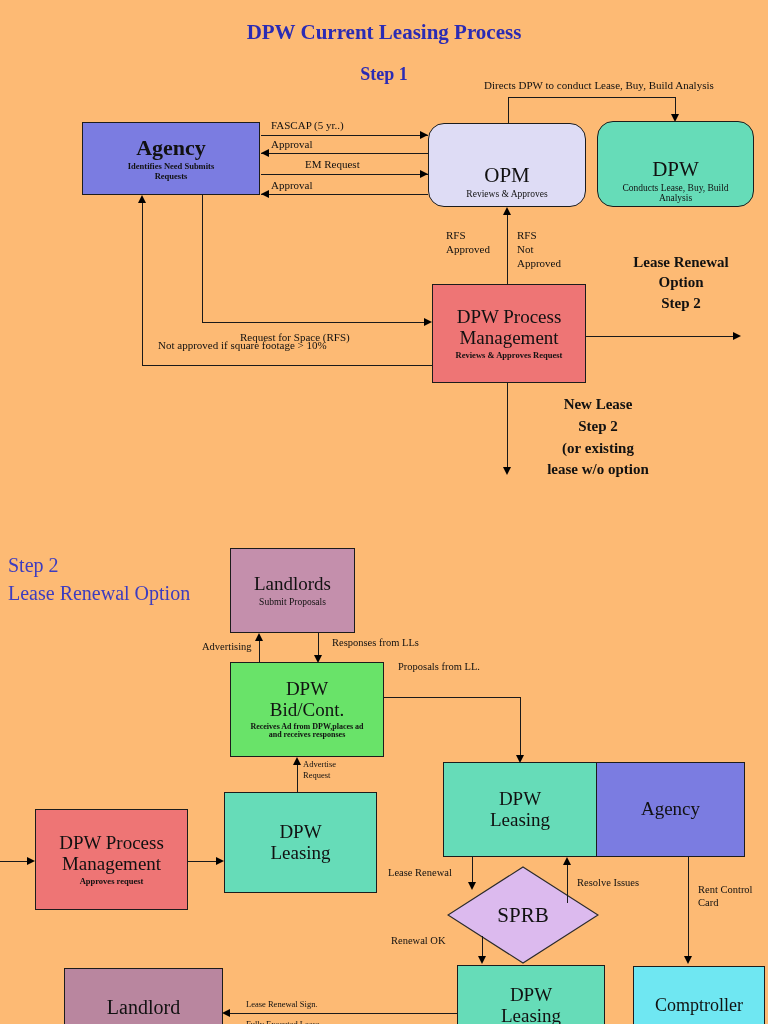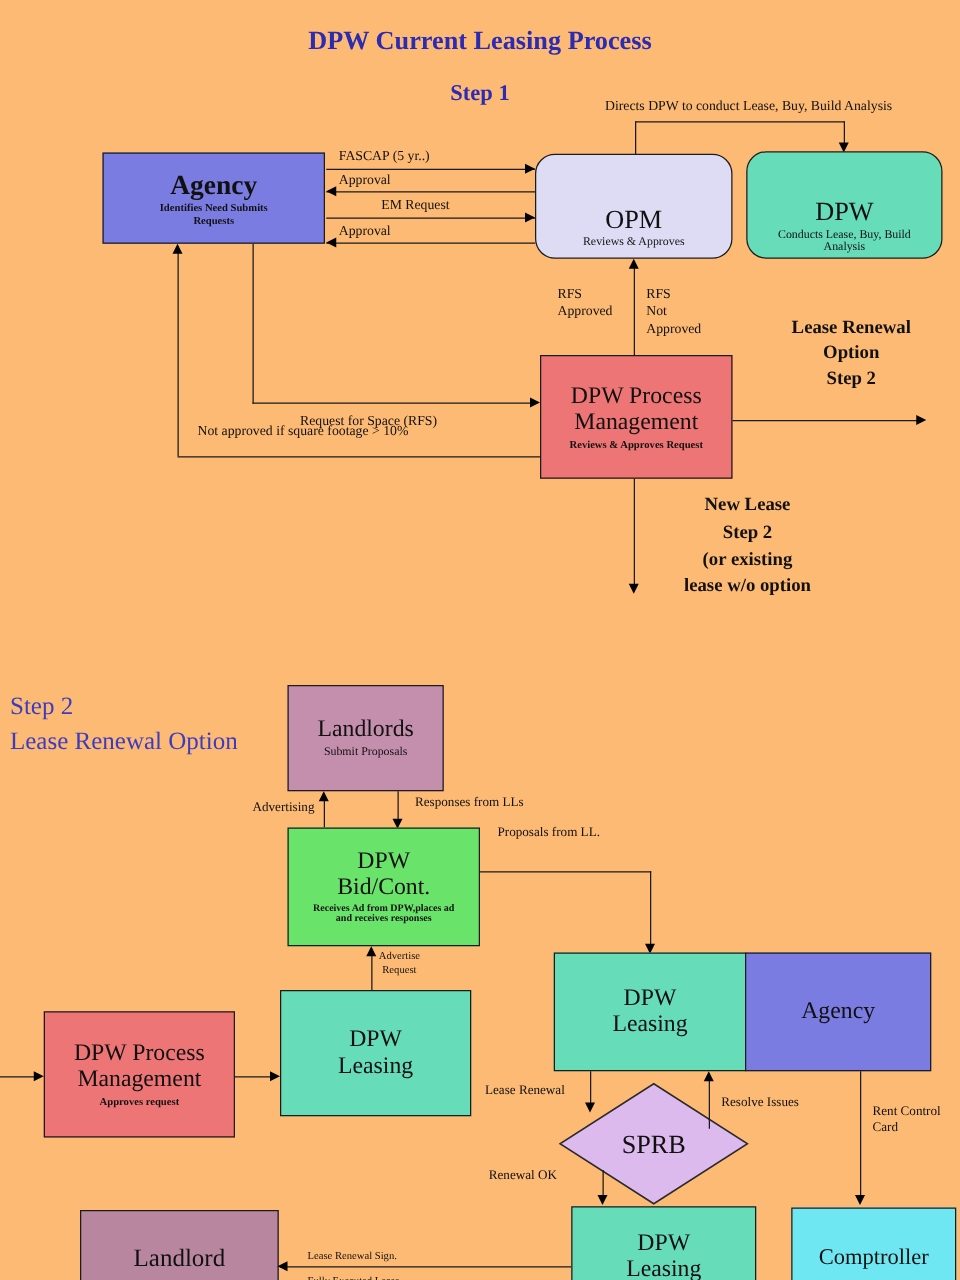--- a/index.html
+++ b/index.html
@@ -138,21 +138,21 @@
 Bid/Cont.</div>
     <div class="sub-b" style="font-size:8px;">Receives Ad from DPW,places ad
 and receives responses</div>
   </div>
 
   <div class="lbl" style="left:398px;top:660px;font-size:10.5px;">Proposals from LL.</div>
   <div class="h" style="left:384px;top:697px;width:137px;"></div>
   <div class="v" style="left:520px;top:697px;height:60px;"></div>
   <div class="ar d" style="left:516px;top:755px;"></div>
 
-  <div class="lbl" style="left:303px;top:759px;font-size:8.5px;text-align:center;">Advertise
+  <div class="lbl" style="left:303px;top:759px;font-size:8.5px;">Advertise
 Request</div>
   <div class="v" style="left:297px;top:759px;height:33px;"></div>
   <div class="ar u" style="left:293px;top:757px;"></div>
 
   <div class="box bg-salmon" style="left:35px;top:809px;width:153px;height:101px;">
     <div class="t-md">DPW Process
 Management</div>
     <div class="sub-b">Approves request</div>
   </div>
   <div class="h" style="left:0px;top:861px;width:30px;"></div>

